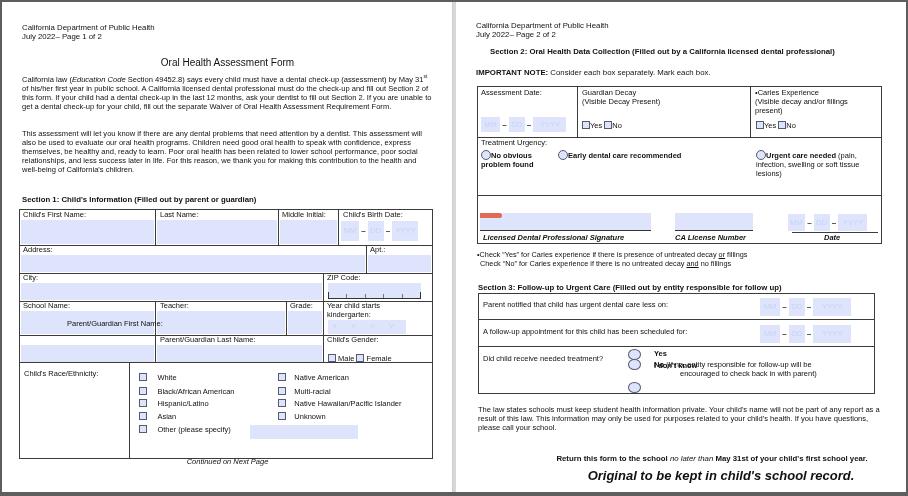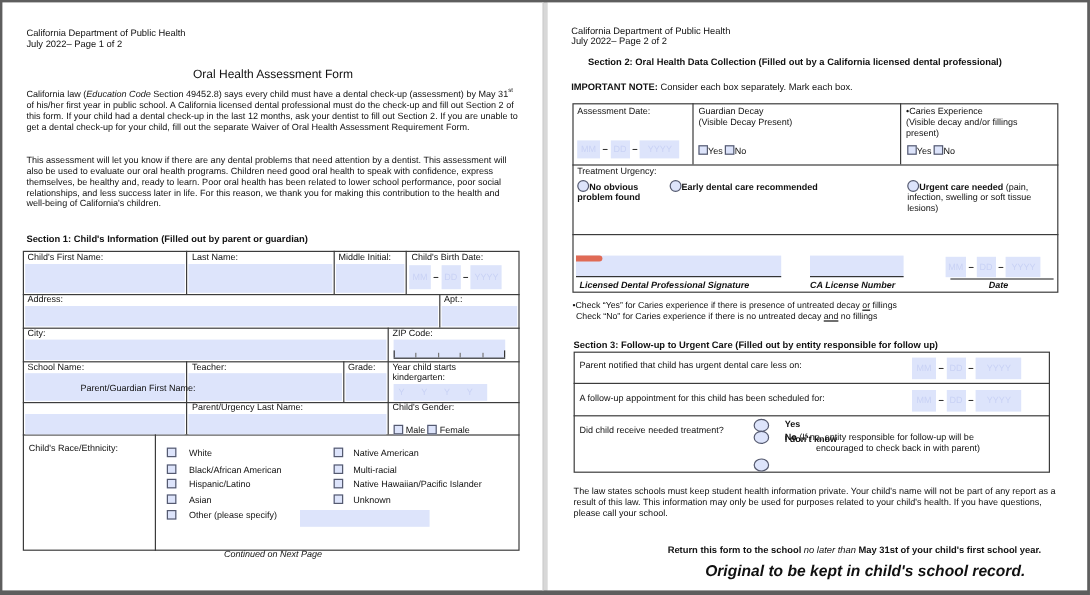--- a/index.html
+++ b/index.html
@@ -103,21 +103,21 @@
   <div class="abs field" style="left:326px;top:318px;width:78px;height:14px;">
     <span class="ph" style="position:absolute;left:4px;top:3px;">Y</span>
     <span class="ph" style="position:absolute;left:23px;top:3px;">Y</span>
     <span class="ph" style="position:absolute;left:42px;top:3px;">Y</span>
     <span class="ph" style="position:absolute;left:61px;top:3px;">Y</span>
   </div>
 
   <div class="line" style="left:17px;top:360px;width:414px;height:1px;"></div>
   <div class="abs lbl" style="left:21px;top:318px;margin-left:44px;">Parent/Guardian First Name:</div>
   <div class="abs field" style="left:19px;top:343px;width:133px;height:17px;"></div>
-  <div class="abs lbl" style="left:158px;top:334px;">Parent/Urgency Last Name:</div>
+  <div class="abs lbl" style="left:158px;top:334px;">Parent/Guardian Last Name:</div>
   <div class="abs field" style="left:155px;top:343px;width:165px;height:17px;"></div>
   <div class="abs lbl" style="left:325px;top:334px;">Child's Gender:</div>
   <div class="abs lbl" style="left:326px;top:352px;white-space:nowrap;">
     <span class="cb"></span>
     <span>Male</span>
     <span class="cb"></span>
     <span>Female</span>
   </div>
 
   <div class="line" style="left:127px;top:360px;width:1px;height:97px;"></div>

